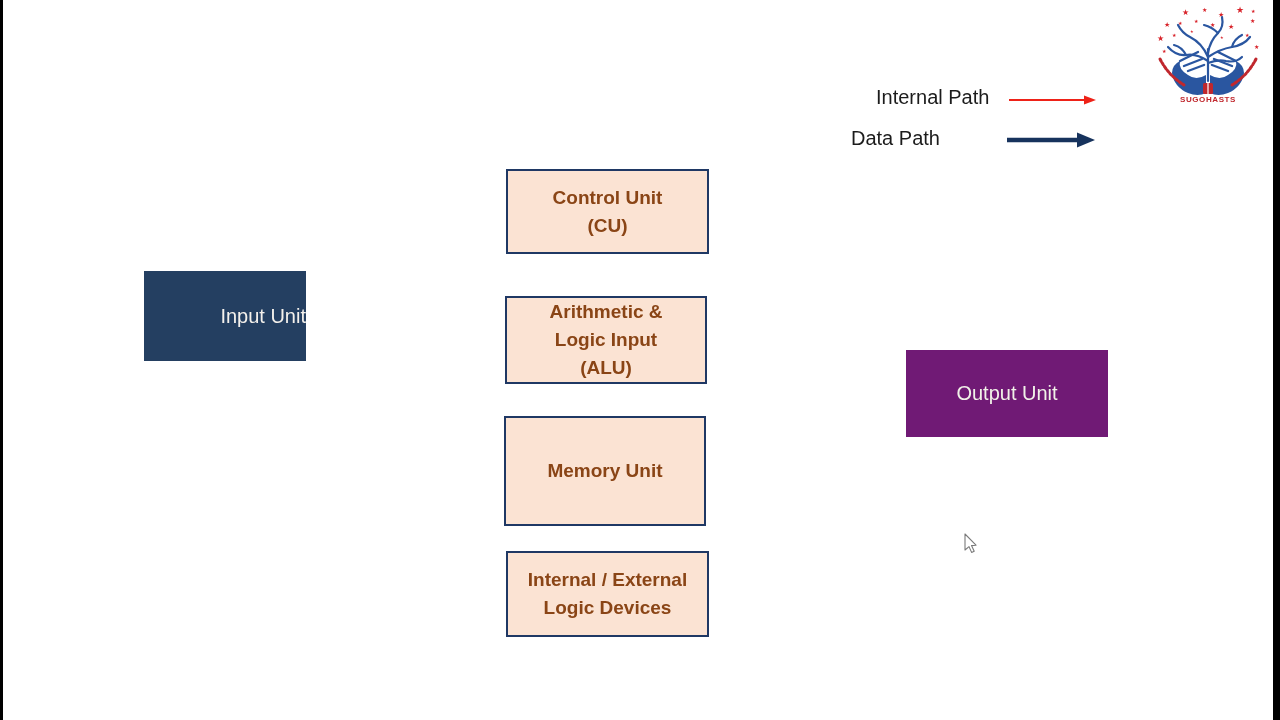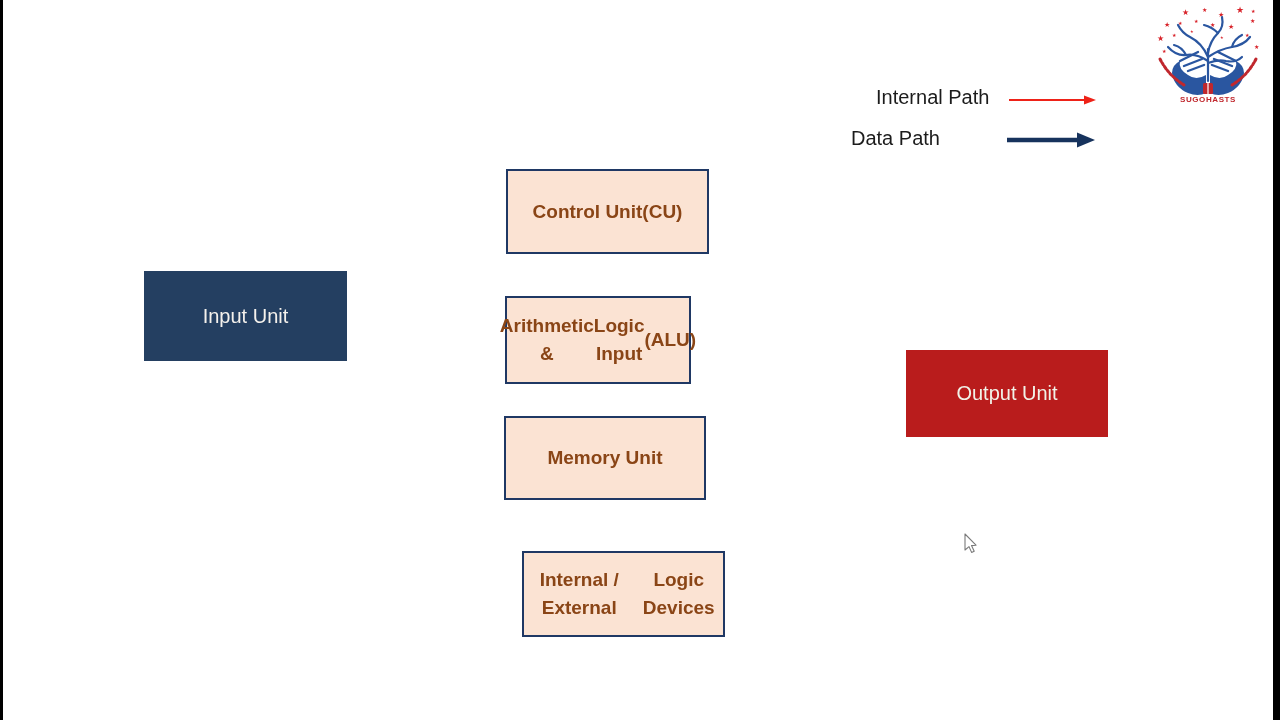--- a/index.html
+++ b/index.html
@@ -8,34 +8,34 @@
     background:#ffffff;
     font-family:"Liberation Sans", sans-serif;
   }
   .edge-bar{position:absolute;top:0;height:720px;background:#000;}
   #edge-left{left:0;width:3px;}
   #edge-right{left:1273px;width:7px;}
 
   
   .box{
     position:absolute;box-sizing:border-box;
-    display:flex;flex-direction:row;align-items:center;justify-content:center;
+    display:flex;flex-direction:column;align-items:center;justify-content:center;
     text-align:center;
   }
   .peach{
     background:#fbe3d3;border:2px solid #1f3864;color:#8a4516;
     font-weight:bold;font-size:19px;line-height:28px;
   }
   .solid{font-weight:400;font-size:20px;}
   #control-unit{left:506px;top:169px;width:203px;height:85px;}
-  #alu-unit{left:505px;top:296px;width:186px;height:88px;}
-  #memory-unit{left:504px;top:416px;width:202px;height:84px;}
-  #int-ext-unit{left:522px;top:551px;width:203px;height:86px;}
-  #input-unit{left:144px;top:271px;width:203px;height:90px;background:#243f61;color:#f4f1ec;}
-  #output-unit{left:906px;top:350px;width:202px;height:87px;background:#b91c1c;color:#f1f2e8;}
+  #alu-unit{left:505px;top:296px;width:202px;height:88px;}
+  #memory-unit{left:504px;top:416px;width:202px;height:110px;}
+  #int-ext-unit{left:506px;top:551px;width:203px;height:86px;}
+  #input-unit{left:144px;top:271px;width:162px;height:90px;background:#243f61;color:#f4f1ec;align-items:flex-end;}
+  #output-unit{left:906px;top:350px;width:202px;height:87px;background:#701a75;color:#f1f2e8;}
   .box .line{display:block;}
 
   
   .legend-label{position:absolute;font-size:20px;color:#1c1c1c;white-space:nowrap;}
   #control-path-label{left:876px;top:86px;}
   #data-path-label{left:851px;top:127px;}
   .legend-arrow{position:absolute;}
   #control-path-arrow{left:1008px;top:92px;}
   #data-path-arrow{left:1005px;top:130px;}
 

